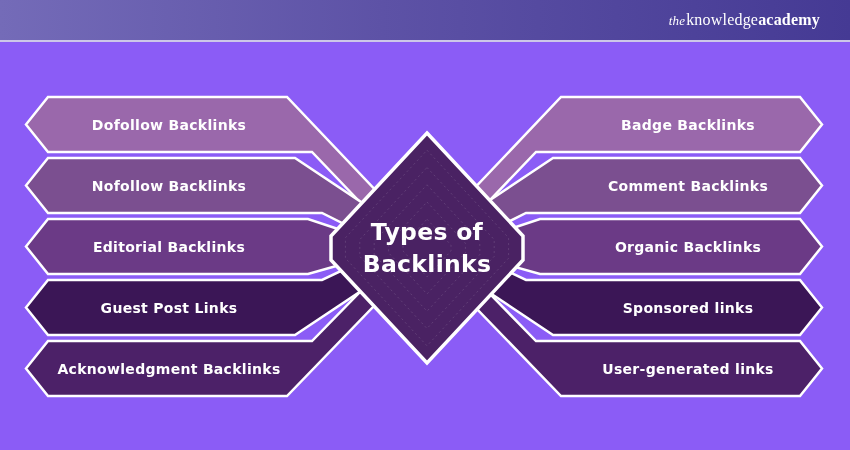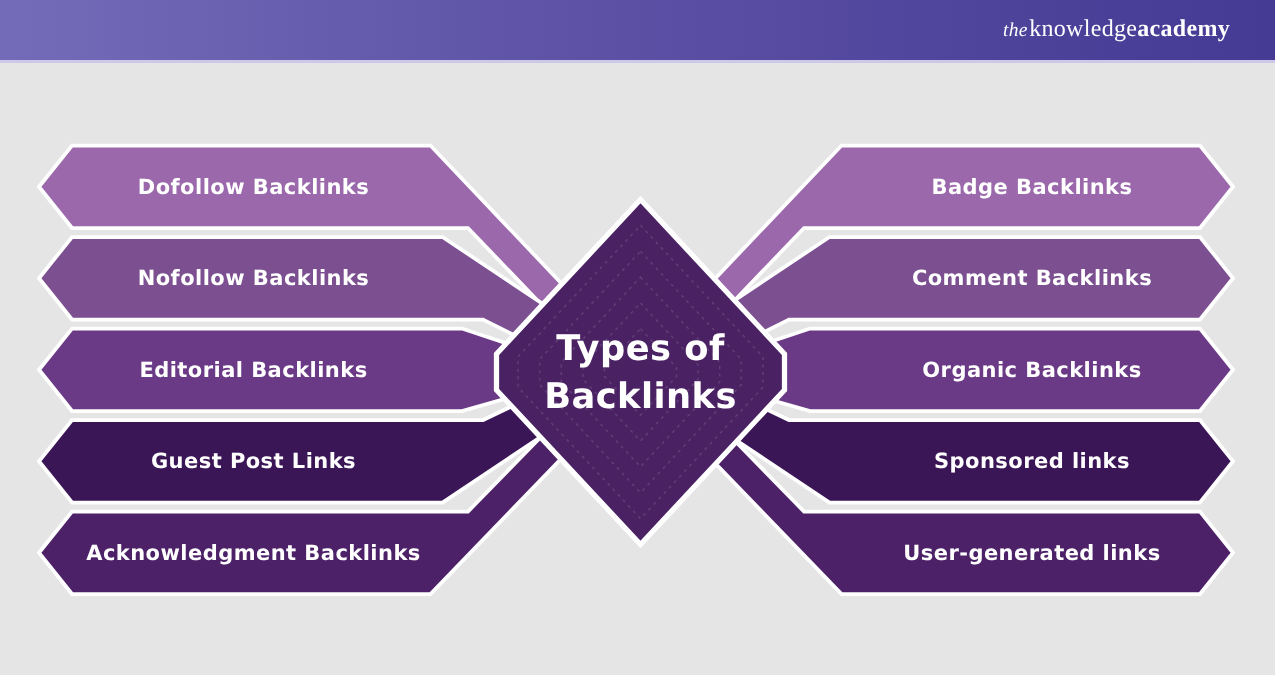--- a/index.html
+++ b/index.html
@@ -1,18 +1,18 @@
 <!DOCTYPE html>
 <html><head>
 <meta charset="utf-8">
 <style>
   * { margin: 0; padding: 0; box-sizing: border-box; }
   html, body { width: 850px; height: 450px; background: #ffffff; overflow: hidden;
                font-family: "DejaVu Sans", "Liberation Sans", sans-serif; }
-  .stage { position: relative; width: 850px; height: 450px; background: #e5e5e5; }
+  .stage { position: relative; width: 850px; height: 450px; background: #8b5cf6; }
 
   
   .header {
     position: absolute; top: 0; left: 0; width: 850px; height: 42px;
     background: linear-gradient(90deg, #746bb8 0%, #5d52a6 45%, #453a94 100%);
     border-bottom: 2px solid #cdc7e8;
     display: flex; align-items: center; justify-content: flex-end;
     padding-right: 30px;
   }
   .logo { color: #ffffff; font-family: "Liberation Serif", "DejaVu Serif", serif;

